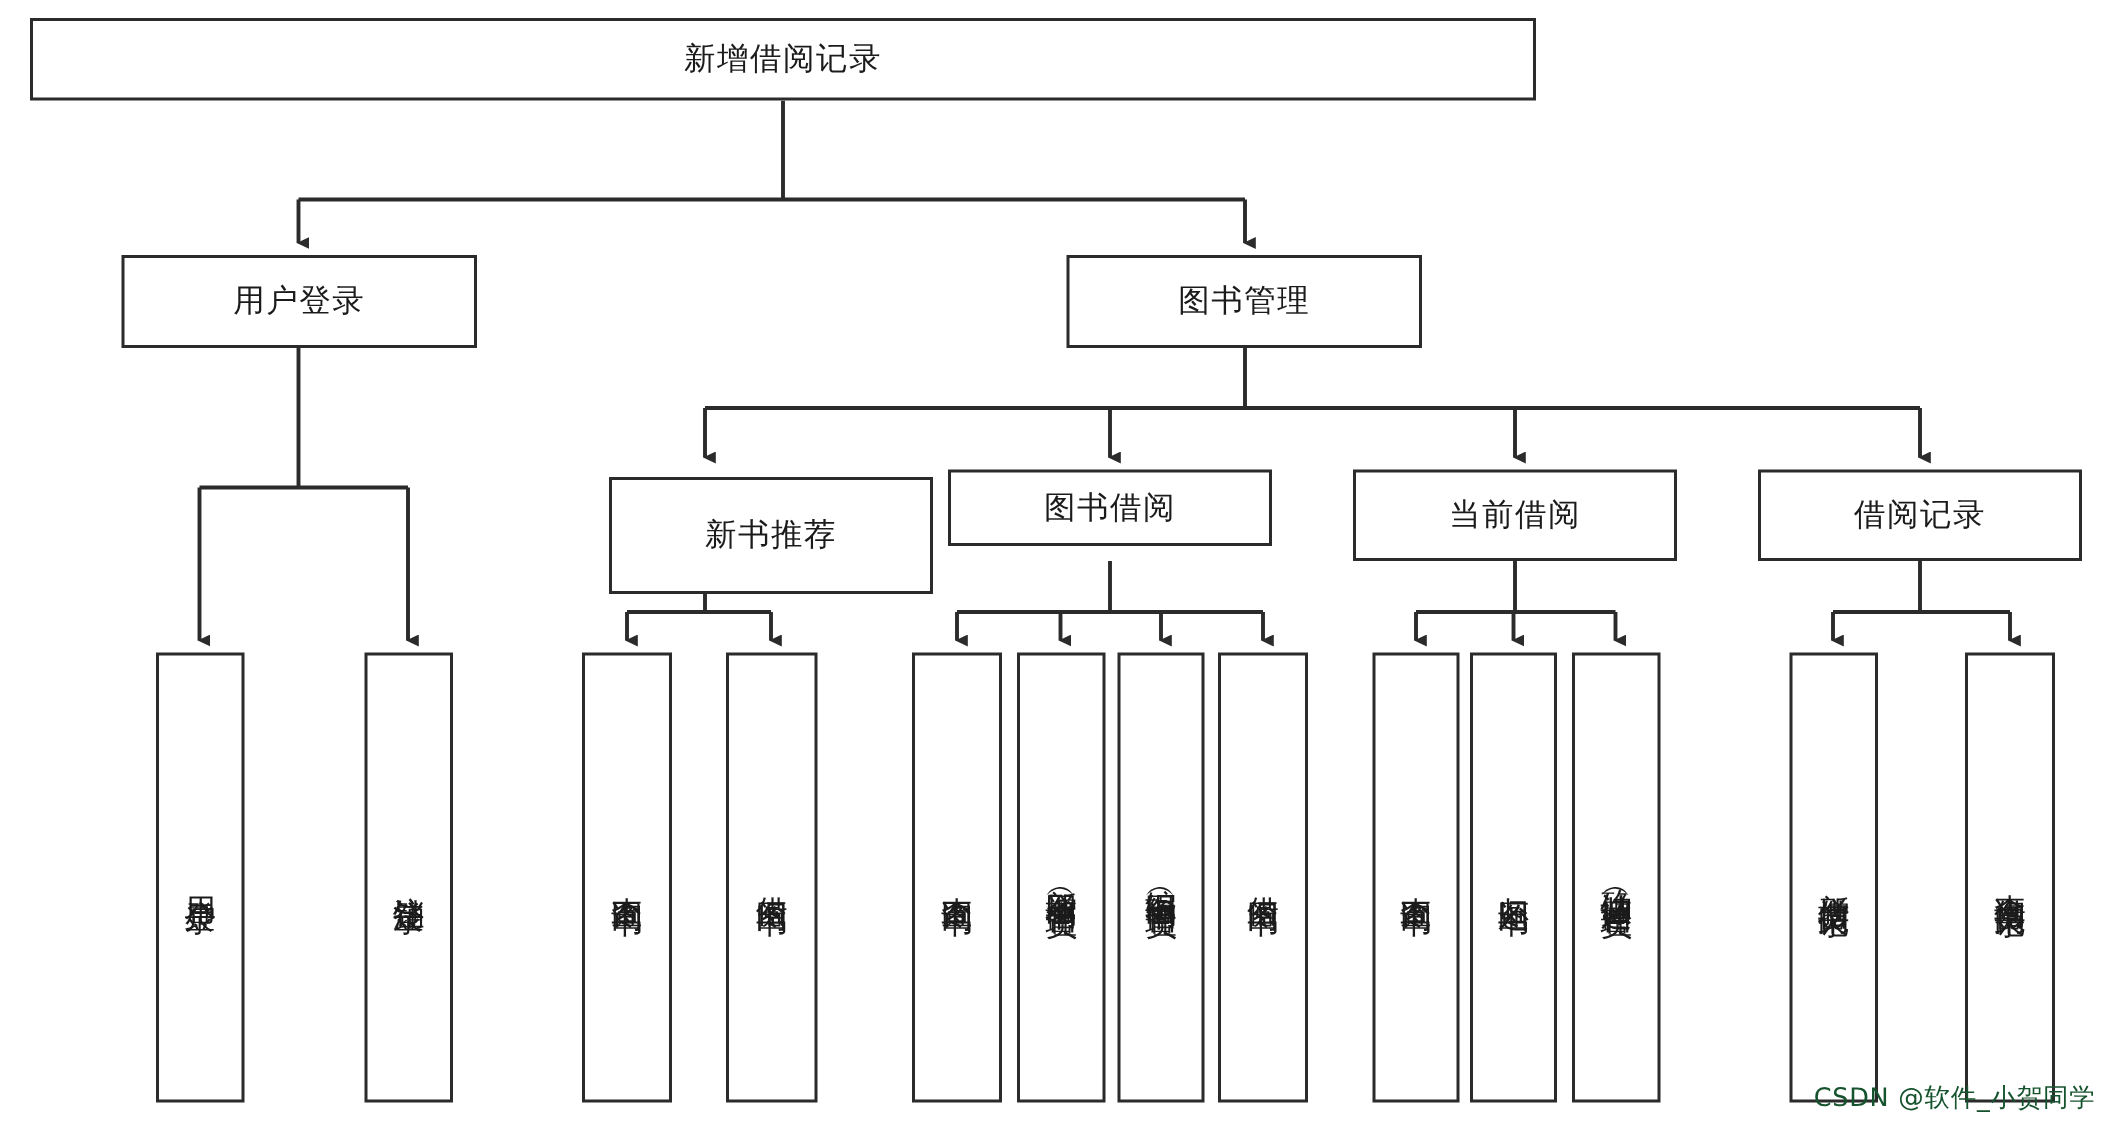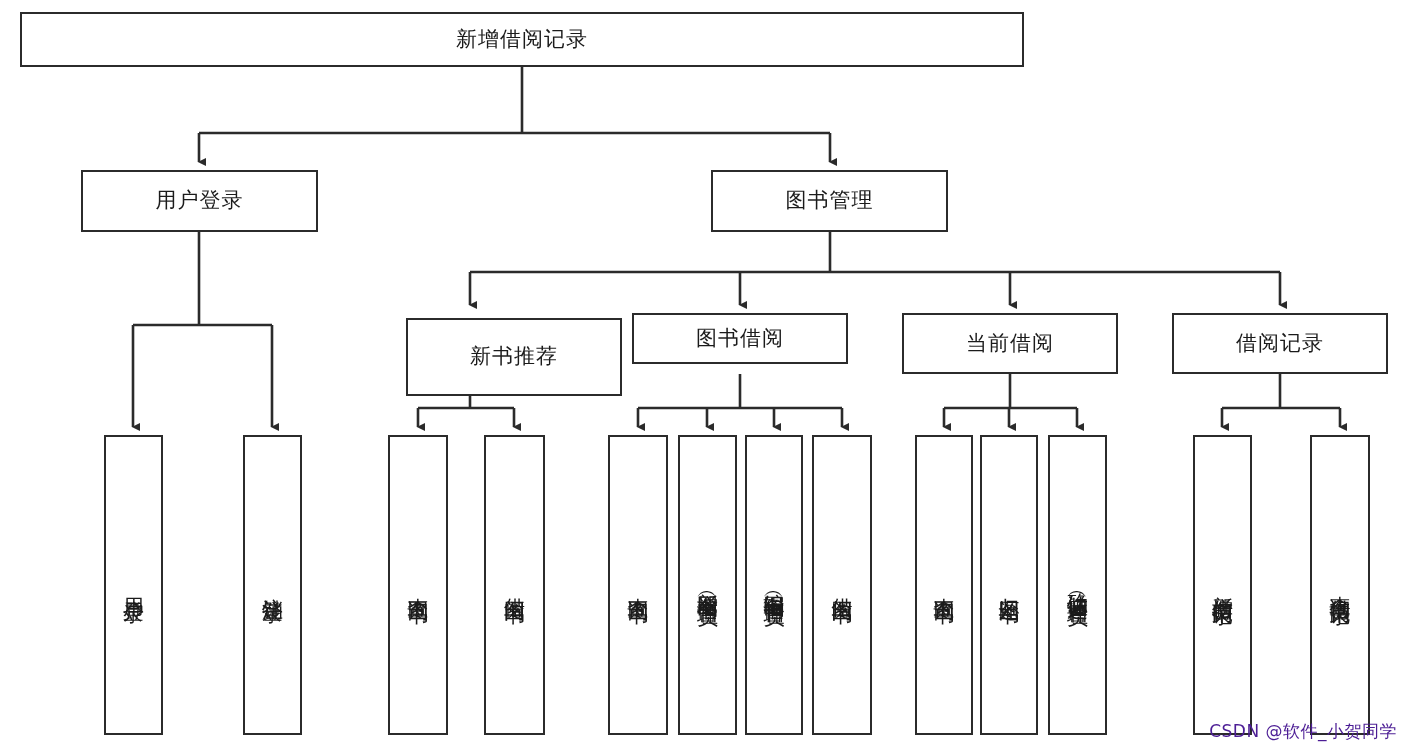--- a/index.html
+++ b/index.html
@@ -55,21 +55,21 @@
   .node.vert > span {
     writing-mode: vertical-rl;
     text-orientation: upright;
     display: block;
   }
   #watermark {
     position: absolute;
     right: 8px;
     bottom: 4px;
     font-size: 17px;
-    color: #4c1d95;
+    color: #14532d;
     letter-spacing: 0.5px;
     z-index: 3;
     white-space: nowrap;
   }
 </style>
 </head>
 <body>
 
 <div id="canvas">
 

